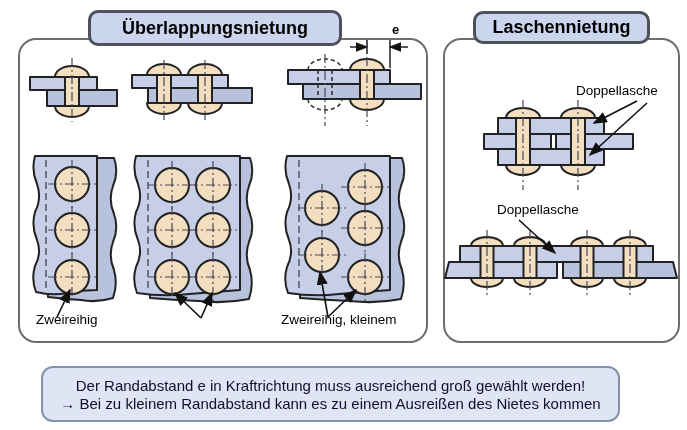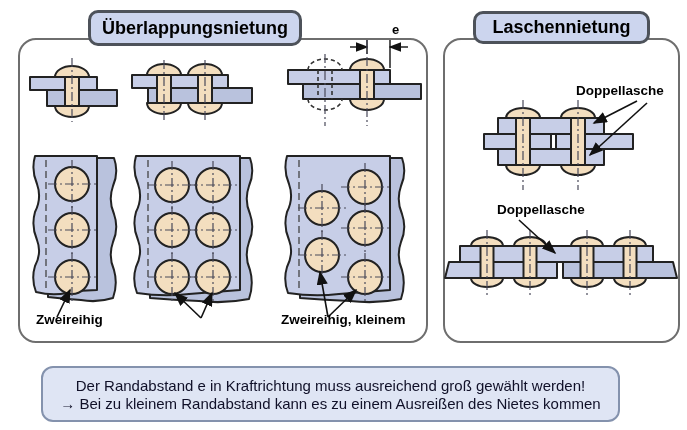--- a/index.html
+++ b/index.html
@@ -12,24 +12,24 @@
     border:2.5px solid var(--panel-border);border-radius:18px;z-index:1;
   }
   .panel-left{left:18px;top:38px;width:410px;height:305px;}
   .panel-right{left:443px;top:38px;width:237px;height:305px;}
   .pill{
     position:absolute;box-sizing:border-box;z-index:3;
     display:flex;align-items:center;justify-content:center;
     background:var(--title-box-fill);border:3px solid var(--title-box-border);
     border-radius:10px;font-weight:bold;font-size:18px;color:#000;white-space:nowrap;
   }
-  .pill-left{left:88px;top:10px;width:214px;height:36px;}
+  .pill-left{left:88px;top:10px;width:254px;height:36px;}
   .pill-right{left:473px;top:11px;width:177px;height:33px;}
   .lbl{
-    position:absolute;z-index:4;font-size:13.5px;color:#000;white-space:nowrap;font-weight:bold;
+    position:absolute;z-index:4;font-size:13.5px;color:#000;white-space:nowrap;
   }
   .lbl-e{font-weight:bold;font-size:13px;}
   .note{
     position:absolute;left:41px;top:366px;width:579px;height:56px;box-sizing:border-box;
     background:var(--note-box-fill);border:2.5px solid var(--note-box-border);
     border-radius:12px;display:flex;flex-direction:column;align-items:center;
     justify-content:center;gap:1px;color:var(--note-text);z-index:3;
   }
   .note-l1{font-size:15px;}
   .note-l2{font-size:15px;}

